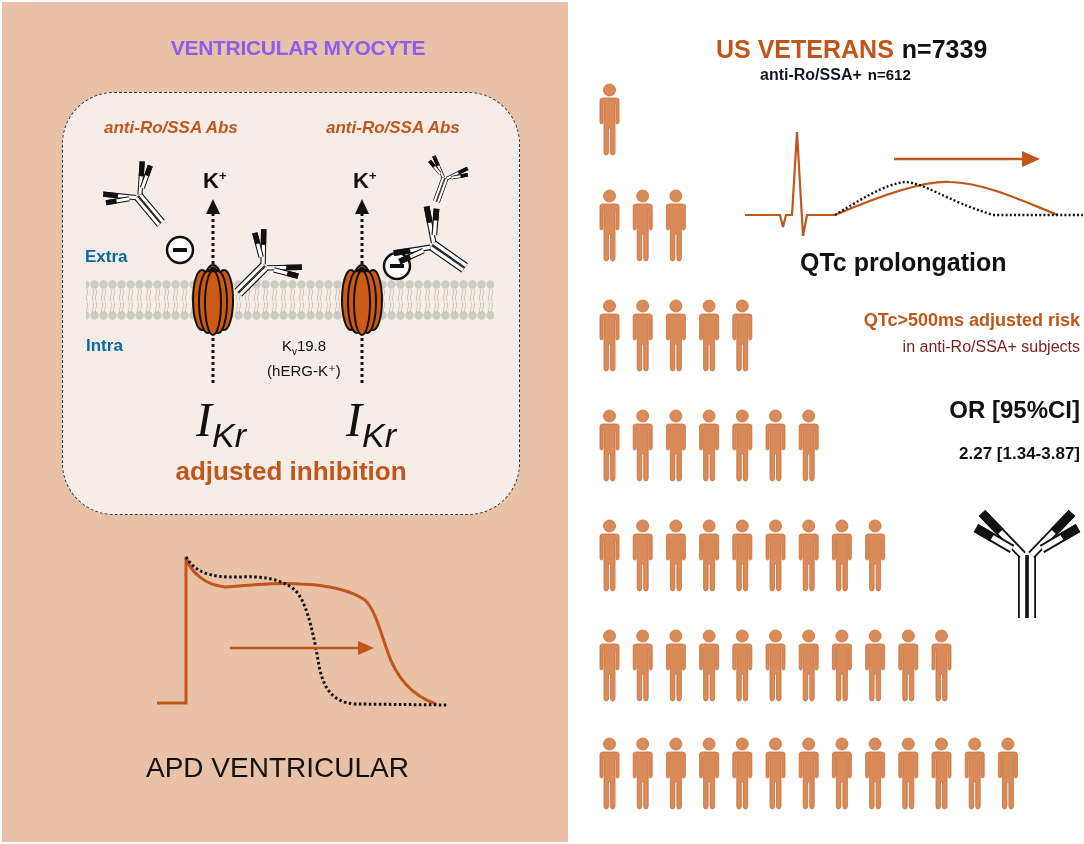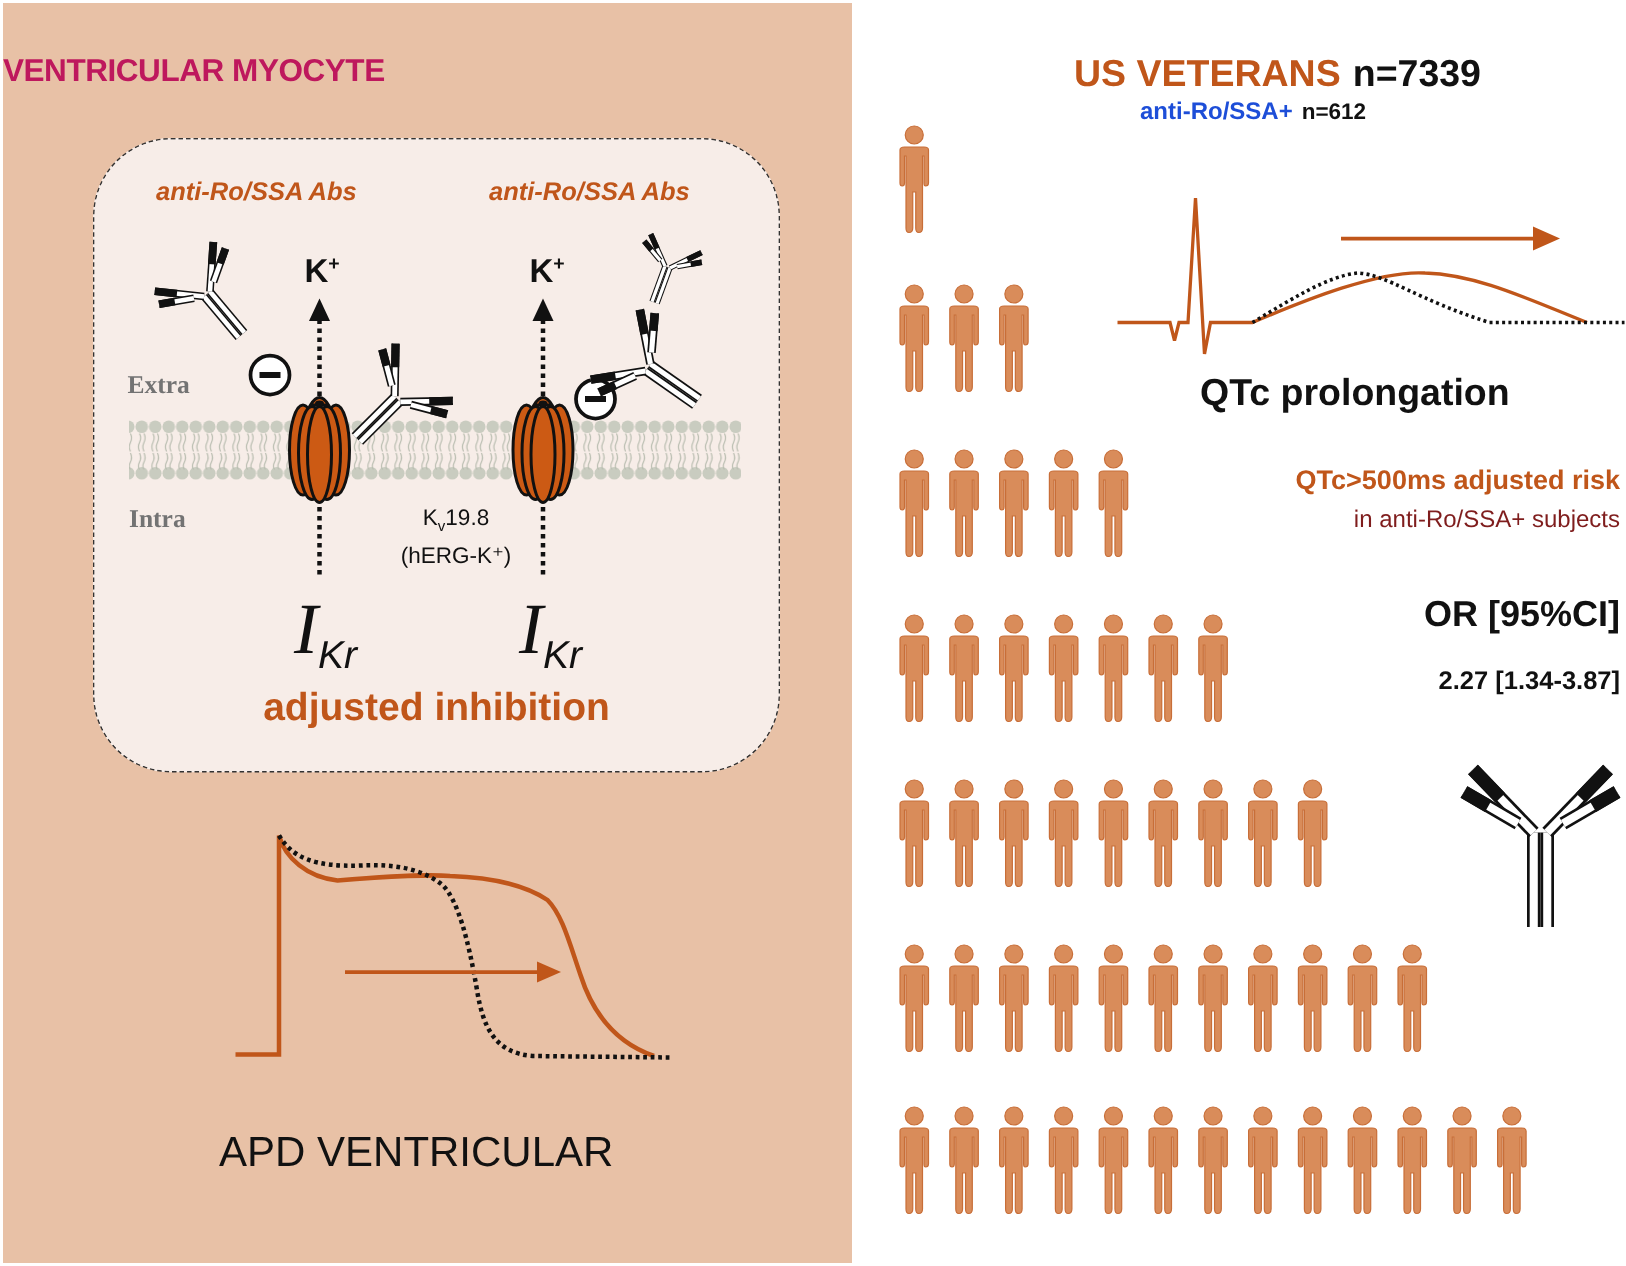--- a/index.html
+++ b/index.html
@@ -1,36 +1,36 @@
 <!DOCTYPE html>
 <html><head>
 <meta charset="utf-8">
 <style>
   html, body { margin:0; padding:0; background:#ffffff; }
   body { width:1084px; height:844px; position:relative; overflow:hidden;
          font-family:"Liberation Sans", "DejaVu Sans", sans-serif; }
   .abs { position:absolute; }
   #left-panel { left:2px; top:2px; width:566px; height:840px; background:#E8C1A6; }
-  #myocyte-title { left:2px; width:592px; top:36px; text-align:left; font-weight:bold; font-size:21px; color:#be185d; letter-spacing:-0.3px; }
+  #myocyte-title { left:2px; width:592px; top:36px; text-align:center; font-weight:bold; font-size:21px; color:#8b5cf6; letter-spacing:-0.3px; }
   #cell-box { left:62px; top:92px; width:458px; height:423px; background:#F7EDE8;
               border:1.6px dashed #333; border-radius:52px; box-sizing:border-box; }
   .ab-label { font-style:italic; font-weight:bold; font-size:17px; color:#C0561A; }
   .kplus { font-weight:bold; font-size:22px; color:#111; }
   .kplus sup { font-size:13px; }
-  .side-label { font-weight:bold; font-size:17px; color:#737373;font-family:Liberation Serif, serif; }
+  .side-label { font-weight:bold; font-size:17px; color:#0369a1; }
   .kv-label { font-size:15px; color:#111; text-align:center; line-height:19px; }
   .ikr { font-style:italic; font-size:48px; color:#111; font-family:"Liberation Serif", "DejaVu Serif", serif; }
-  .ikr sub { font-size:26px; font-family:"Liberation Sans", sans-serif; }
+  .ikr sub { font-size:34px; font-family:"Liberation Sans", sans-serif; }
   #inhibition-label { left:62px; width:458px; top:456px; text-align:center; font-weight:bold; font-size:26px; color:#C0561A; }
   #apd-label { left:146px; top:752px; font-size:28px; color:#111; }
   #veterans-line { left:716px; top:35px; font-weight:bold; font-size:25px; white-space:nowrap; }
   #veterans-line .org { color:#C0561A; }
   #veterans-line .blk { color:#111; margin-left:8px; }
   #subgroup-line { left:760px; top:66px; font-weight:bold; font-size:16px; white-space:nowrap; }
-  #subgroup-line .org { color:#1d4ed8; }
+  #subgroup-line .org { color:#0f172a; }
   #subgroup-line .blk { color:#111; margin-left:6px; font-size:15px; }
   #qtc-label { left:800px; top:248px; font-weight:bold; font-size:25px; color:#111;text-align:right; }
   #risk-line1 { right:4px; top:310px; font-weight:bold; font-size:18px; color:#C0561A; text-align:right; }
   #risk-line2 { right:4px; top:338px; font-weight:normal; font-size:16px; color:#7f1d1d; text-align:left; }
   #or-label { right:4px; top:396px; font-weight:bold; font-size:24px; color:#111; text-align:right; }
   #or-value { right:4px; top:444px; font-weight:bold; font-size:17px; color:#111; text-align:right; }
   svg { position:absolute; overflow:visible; }
 </style>
 </head>
 <body>

